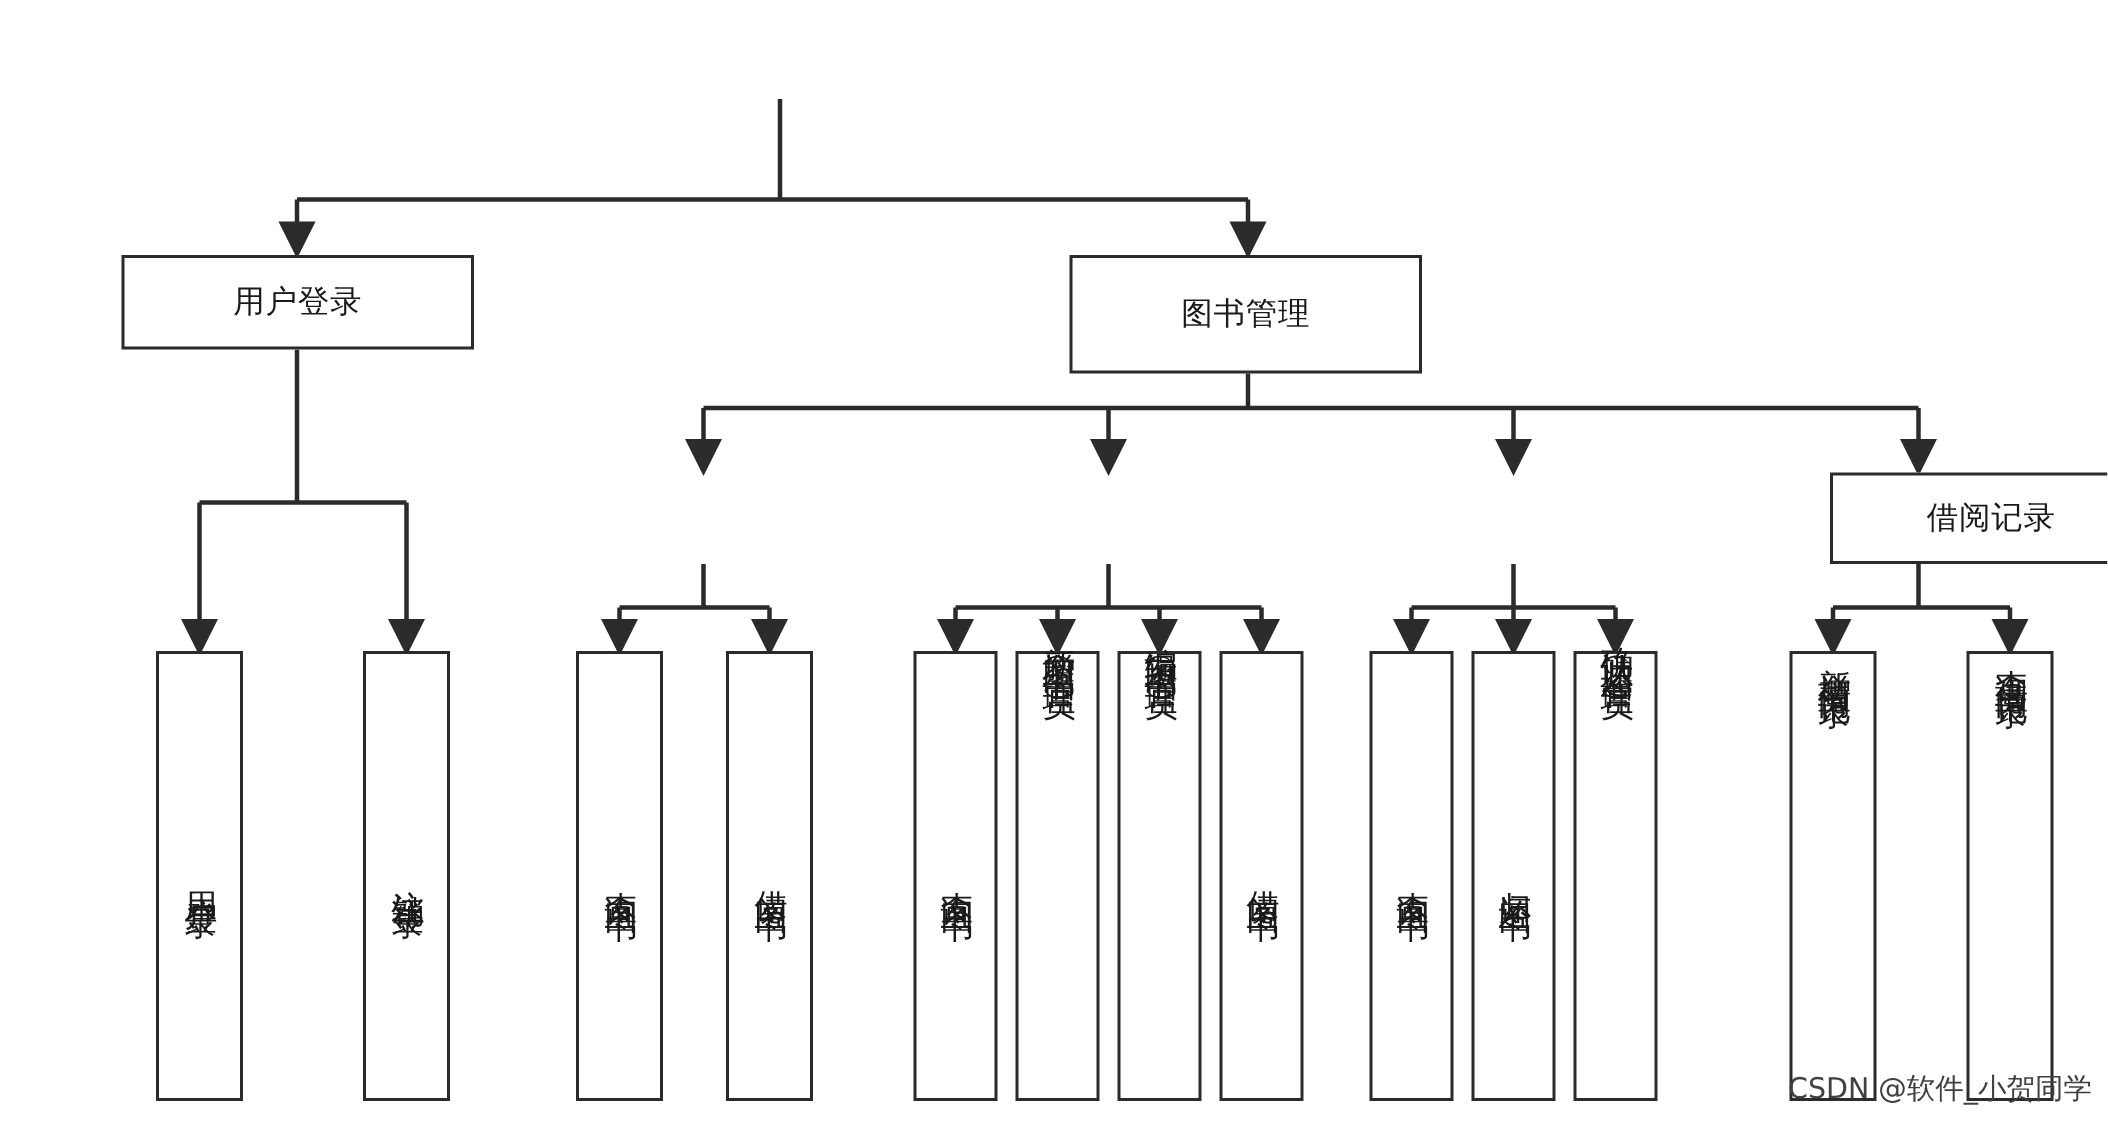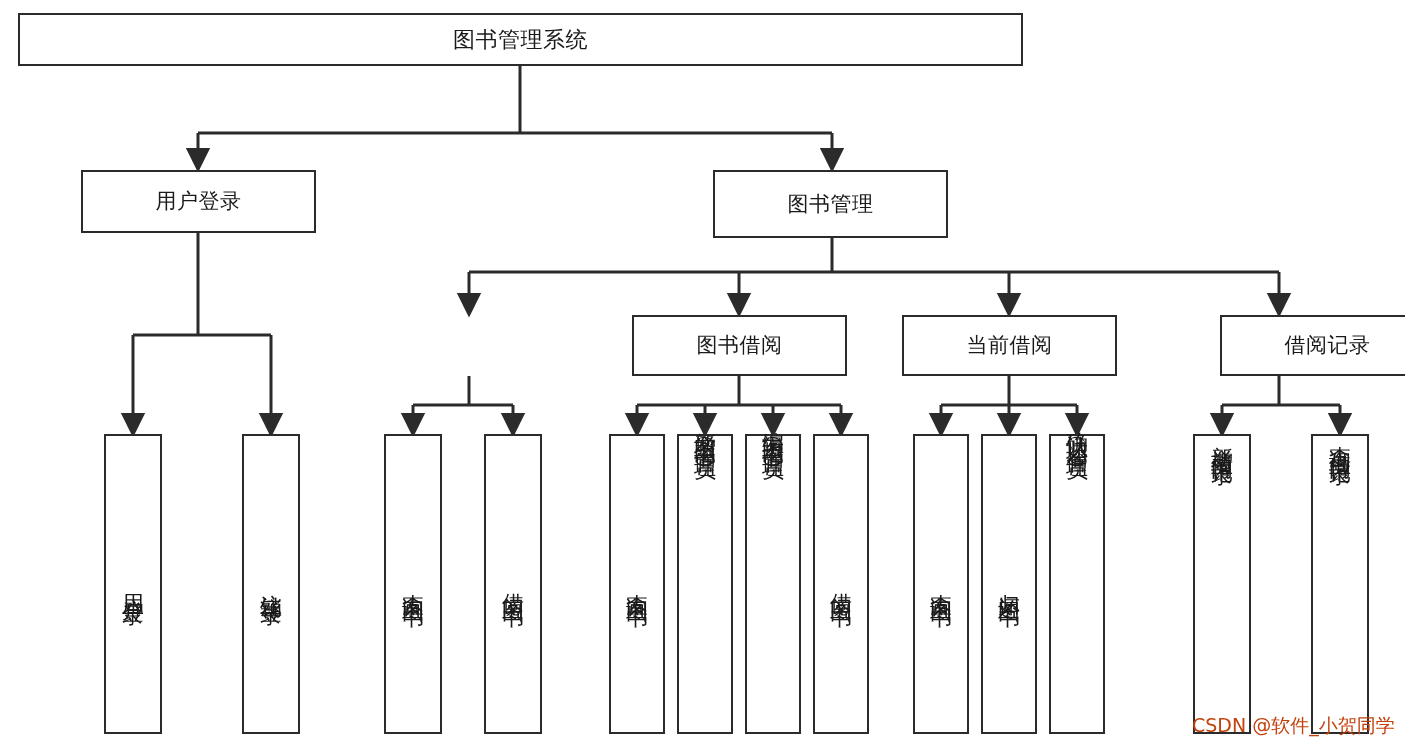--- a/index.html
+++ b/index.html
@@ -72,21 +72,21 @@
   .node.v.over .node-label {
     position: relative;
     top: -22px;
   }
   .node.v.over2 .node-label {
     position: relative;
     top: -8px;
   }
   .watermark {
     position: absolute;
-    color: #c2410c;
+    color: #404040;
     font-size: 19px;
     white-space: nowrap;
     z-index: 5;
     font-family: "DejaVu Sans", "Liberation Sans", sans-serif;
   }
 </style>
 </head>
 <body>
 
 <div id="canvas">
@@ -136,40 +136,31 @@
       <path d="M 1009 405 L 1009 434" marker-end="url(#arrow)"></path>
       <path d="M 1077 405 L 1077 434" marker-end="url(#arrow)"></path>
 
       <path d="M 1279 376 L 1279 405"></path>
       <path d="M 1222 405 L 1340 405"></path>
       <path d="M 1222 405 L 1222 434" marker-end="url(#arrow)"></path>
       <path d="M 1340 405 L 1340 434" marker-end="url(#arrow)"></path>
     </g>
   </svg>
 
-  <div class="node h root" style="left:18px; top:13px; width:1005px; height:53px;">
-    <span class="node-label">图书管理系统</span>
-  </div>
 
   <div class="node h" style="left:81px; top:170px; width:235px; height:63px;">
     <span class="node-label">用户登录</span>
   </div>
 
-  <div class="node h" style="left:713px; top:170px; width:235px; height:68px;">
+  <div class="node h" style="left:713px; top:170px; width:235px; height:79px;">
     <span class="node-label">图书管理</span>
   </div>
 
 
-  <div class="node h" style="left:632px; top:315px; width:215px; height:61px;">
-    <span class="node-label">图书借阅</span>
-  </div>
-
-  <div class="node h" style="left:902px; top:315px; width:215px; height:61px;">
-    <span class="node-label">当前借阅</span>
-  </div>
+
 
   <div class="node h" style="left:1220px; top:315px; width:215px; height:61px;">
     <span class="node-label">借阅记录</span>
   </div>
 
   <div class="node v mid" style="left:104px; top:434px; width:58px; height:300px;">
     <span class="node-label">用户登录</span>
   </div>
 
   <div class="node v mid" style="left:242px; top:434px; width:58px; height:300px;">

